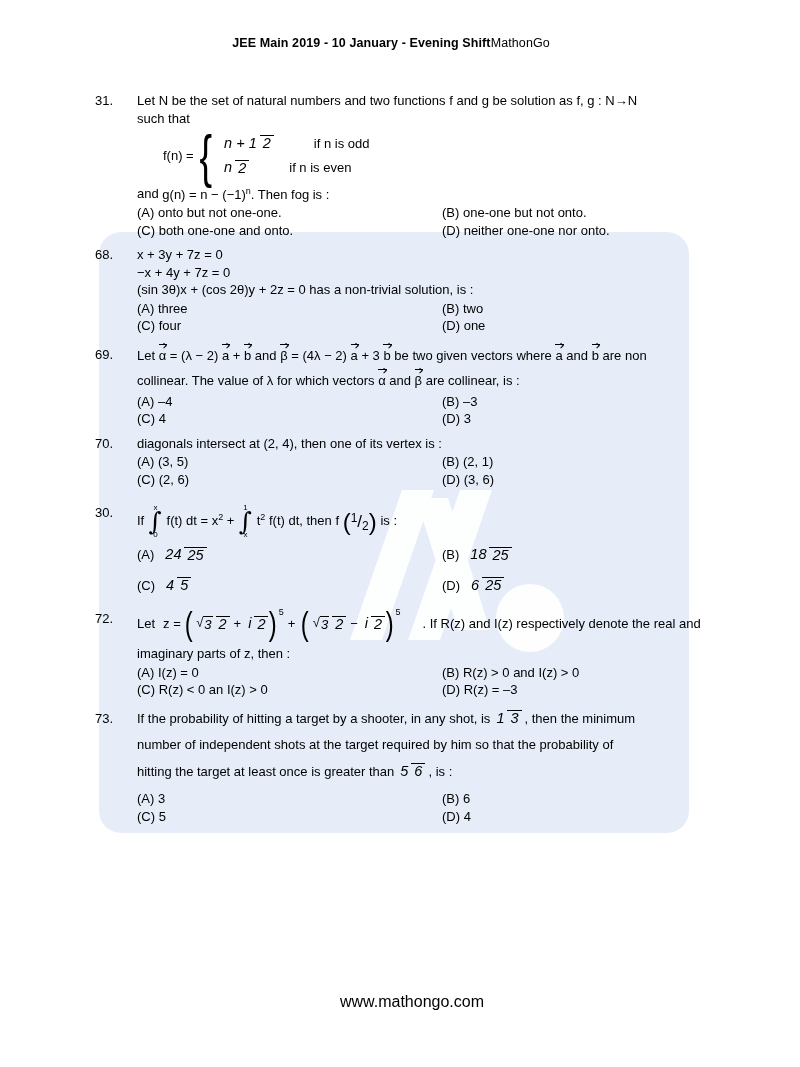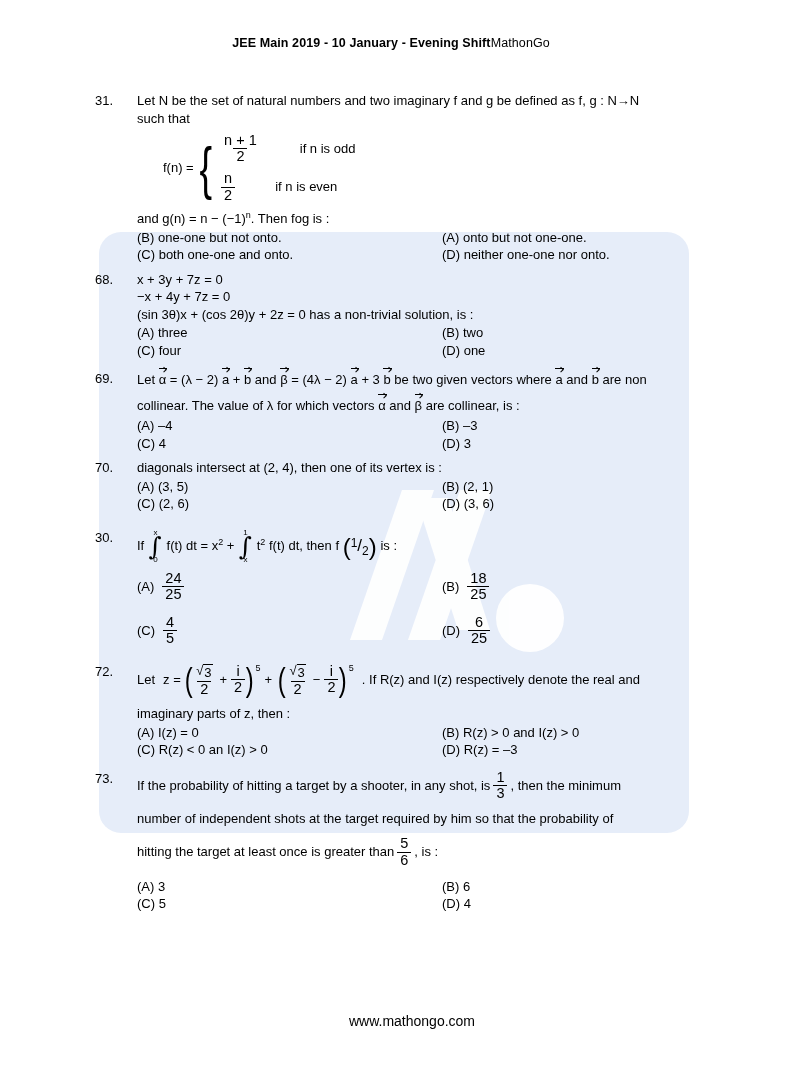--- a/index.html
+++ b/index.html
@@ -106,25 +106,26 @@
     display: flex;
     align-items: center;
     font-size: 13px;
   }
   .opt-frac .lbl { margin-right: 6px; }
 
   
   .math { font-family: "Liberation Sans", sans-serif; }
   .frac {
     display: inline-flex;
-    flex-direction: column;
+    flex-direction: row;
     align-items: center;
     vertical-align: middle;
     margin: 0 2px;
     line-height: 1.05;
+    font-style: italic;
   }
   .frac .num { padding: 0 3px; font-size: 13px; }
   .frac .den { padding: 0 3px; border-top: 1.1px solid #000; font-size: 13px; }
   .frac.big .num, .frac.big .den { font-size: 14.5px; }
 
   .sup { font-size: 9px; vertical-align: super; }
 
   .vec { position: relative; display: inline-block; padding-top: 1px; }
   .vec::after {
     content: "";
@@ -208,23 +209,23 @@
   .sqrt .rnd { border-top: 1.1px solid #000; padding: 0 1px; font-size: 13px; line-height: 1.25; }
 
   .spacer-sm { height: 7px; }
   .spacer-md { height: 11px; }
   .spacer-lg { height: 16px; }
 
   
   .footer {
     position: absolute;
     left: 0; right: 0;
-    bottom: 38px;
+    bottom: 56px;
     text-align: center;
-    font-size: 14px;
+    font-size: 16px;
     z-index: 2;
     margin-left: 24px;
   }
 </style>
 </head>
 <body>
 
 <div class="highlight-panel"></div>
 
 <svg class="watermark" viewBox="0 0 280 320">
@@ -239,21 +240,21 @@
 <div class="header">
   <div class="header-left">JEE Main 2019 - 10 January - Evening Shift</div>
   <div class="header-right">MathonGo</div>
 </div>
 
 <div class="content">
 
   <div class="q">
     <div class="q-num">31.</div>
     <div class="q-body">
-      <div class="q-text-left">Let N be the set of natural numbers and two imaginary f and g be defined as f, g : N→N</div>
+      <div class="q-text-left">Let N be the set of natural numbers and two functions f and g be solution as f, g : N→N</div>
       <div class="q-text-left">such that</div>
 
       <div class="piecewise">
         <span>f(n) =</span>
         <span class="brace">{</span>
         <span class="cases">
           <span class="case-row">
             <span class="frac big">
               <span class="num">n + 1</span>
               <span class="den">2</span>
@@ -271,22 +272,22 @@
       </div>
 
       <div class="q-text-left" style="margin-top:4px;">
         <span>and</span>
         <span class="math">
           <span>g(n) = n − (−1)</span><span class="sup">n</span><span>. Then fog is :</span>
         </span>
       </div>
 
       <div class="opts">
+        <div class="opt">(A) onto but not one-one.</div>
         <div class="opt">(B) one-one but not onto.</div>
-        <div class="opt">(A) onto but not one-one.</div>
         <div class="opt">(C) both one-one and onto.</div>
         <div class="opt">(D) neither one-one nor onto.</div>
       </div>
     </div>
   </div>
 
   <div class="spacer-sm"></div>
 
   <div class="q">
     <div class="q-num">68.</div>
@@ -474,21 +475,21 @@
             <span style="margin:0 2px;">−</span>
             <span class="frac big">
               <span class="num">i</span>
               <span class="den">2</span>
             </span>
           </span>
           <span class="tallparen">)</span>
           <span class="exp">5</span>
         </span>
 
-        <span style="margin-left:8px;flex:1 1 auto;text-align:justify;">. If R(z) and I(z) respectively denote the real and</span>
+        <span style="margin-left:22px;flex:1 1 auto;text-align:justify;">. If R(z) and I(z) respectively denote the real and</span>
       </div>
 
       <div class="q-text-left" style="margin-top:8px;">imaginary parts of z, then :</div>
 
       <div class="opts">
         <div class="opt">(A) I(z) = 0</div>
         <div class="opt">(B) R(z) &gt; 0 and I(z) &gt; 0</div>
         <div class="opt">(C) R(z) &lt; 0 an I(z) &gt; 0</div>
         <div class="opt">(D) R(z) = –3</div>
       </div>

